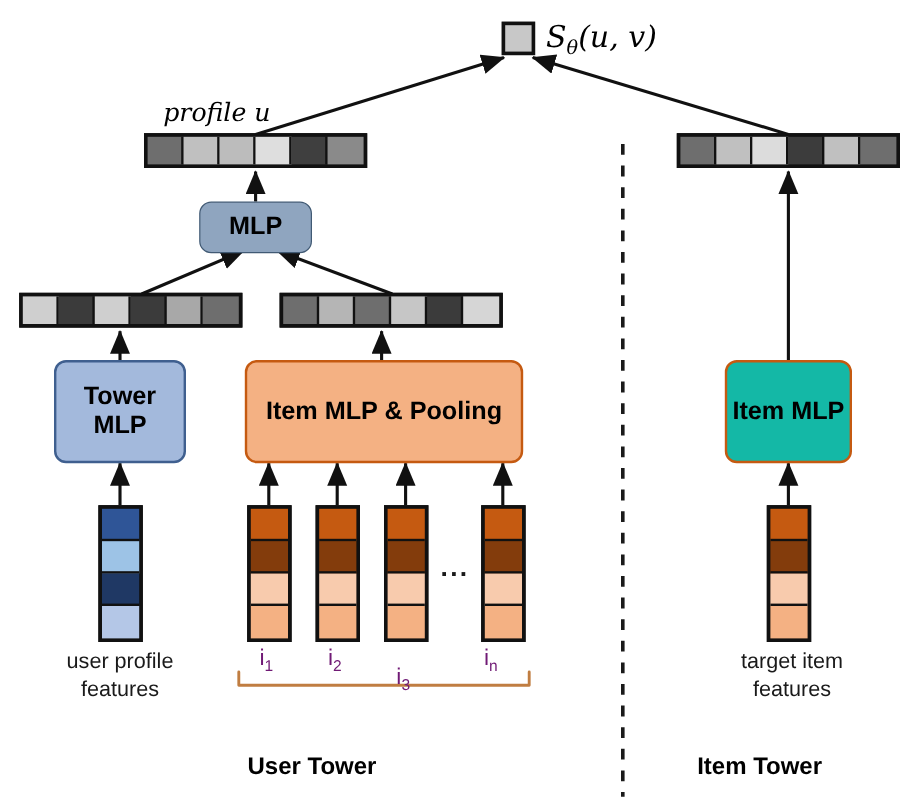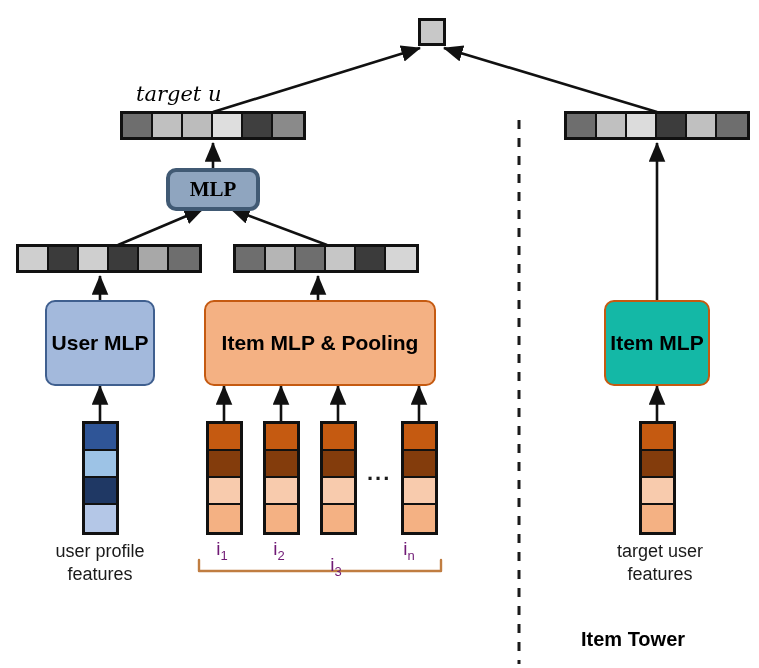--- a/index.html
+++ b/index.html
@@ -80,22 +80,21 @@
     font-weight: bold;
     color: #000000;
     line-height: 1.15;
   }
   .box.blue {
     background: #a3b9dc;
     border: 2px solid #3f5f8f;
   }
   .box.bluegray {
     background: #8fa5bf;
-    border: 4px solid #4d7c0f;
-    font-family: Liberation Serif, serif;
+    border: 1px solid #4d7c0f;
   }
   .box.orange {
     background: #f4b183;
     border: 2px solid #15803d;
   }
 
   
   .vec-col {
     display: flex;
     flex-direction: column;
@@ -178,22 +177,25 @@
     <line x1="657" y1="300" x2="657" y2="143" stroke="#111111" stroke-width="2.6" marker-end="url(#ah)"></line>
 
     <line x1="657" y1="421" x2="657" y2="386" stroke="#111111" stroke-width="2.6" marker-end="url(#ah)"></line>
 
     <path d="M199,560 L199,571 L441,571 L441,560" fill="none" stroke="#c07d41" stroke-width="2.4" stroke-linecap="round" stroke-linejoin="round"></path>
 
     <line x1="519" y1="120" x2="519" y2="664" stroke="#1a1a1a" stroke-width="3" stroke-dasharray="9 9"></line>
   </svg>
 
   <div class="abs score-node" style="left: 418px; top: 18px; background: rgb(200, 200, 200);"></div>
-
-  <div class="abs vec-caption" style="left:136px; top:82px;">target u</div>
+  <div class="abs score-label" style="left:455px; top:18px;">
+    <span>S</span><span class="sub">θ</span><span>(u, v)</span>
+  </div>
+
+  <div class="abs vec-caption" style="left:136px; top:82px;">profile u</div>
   <div class="abs vec-row" style="left:120px; top:111px;">
     <div class="cell" style="background: rgb(110, 110, 110);"></div>
     <div class="cell" style="background: rgb(192, 192, 192);"></div>
     <div class="cell" style="background: rgb(188, 188, 188);"></div>
     <div class="cell" style="background: rgb(222, 222, 222);"></div>
     <div class="cell" style="background: rgb(63, 63, 63);"></div>
     <div class="cell" style="background: rgb(138, 138, 138);"></div>
   </div>
 
   <div class="abs vec-row" style="left:564px; top:111px;">
@@ -221,21 +223,21 @@
   <div class="abs vec-row" style="left:233px; top:244px;">
     <div class="cell" style="background: rgb(110, 110, 110);"></div>
     <div class="cell" style="background: rgb(181, 181, 181);"></div>
     <div class="cell" style="background: rgb(110, 110, 110);"></div>
     <div class="cell" style="background: rgb(198, 198, 198);"></div>
     <div class="cell" style="background: rgb(59, 59, 59);"></div>
     <div class="cell" style="background: rgb(214, 214, 214);"></div>
   </div>
 
   <div class="abs box blue" style="left: 45px; top: 300px; width: 110px; height: 86px; font-size: 21px; background: rgb(163, 185, 220); border-color: rgb(63, 95, 143);">
-    <span>User
+    <span>Tower
 MLP</span>
   </div>
 
   <div class="abs box orange" style="left: 204px; top: 300px; width: 232px; height: 86px; font-size: 21px; background: rgb(244, 177, 131); border-color: rgb(197, 90, 17);">
     <span>Item MLP &amp;
 Pooling</span>
   </div>
 
   <div class="abs box orange" style="left: 604px; top: 300px; width: 106px; height: 86px; font-size: 21px; background: #14b8a6; border-color: rgb(197, 90, 17);">
     <span>Item
@@ -292,19 +294,20 @@
     <span>i</span><sub>3</sub>
   </div>
   <div class="abs idx" style="left:391px; top:538px; width:36px;">
     <span>i</span><sub>n</sub>
   </div>
 
   <div class="abs lbl" style="left:20px; top:540px; width:160px;">user profile
 features</div>
 
 
-  <div class="abs lbl" style="left:580px; top:540px; width:160px;">target user
+  <div class="abs lbl" style="left:580px; top:540px; width:160px;">target item
 features</div>
 
+  <div class="abs tower-label" style="left:170px; top:628px; width:180px;">User Tower</div>
 
   <div class="abs tower-label" style="left:543px; top:628px; width:180px;">Item Tower</div>
 
 </div>
 
 </body></html>

